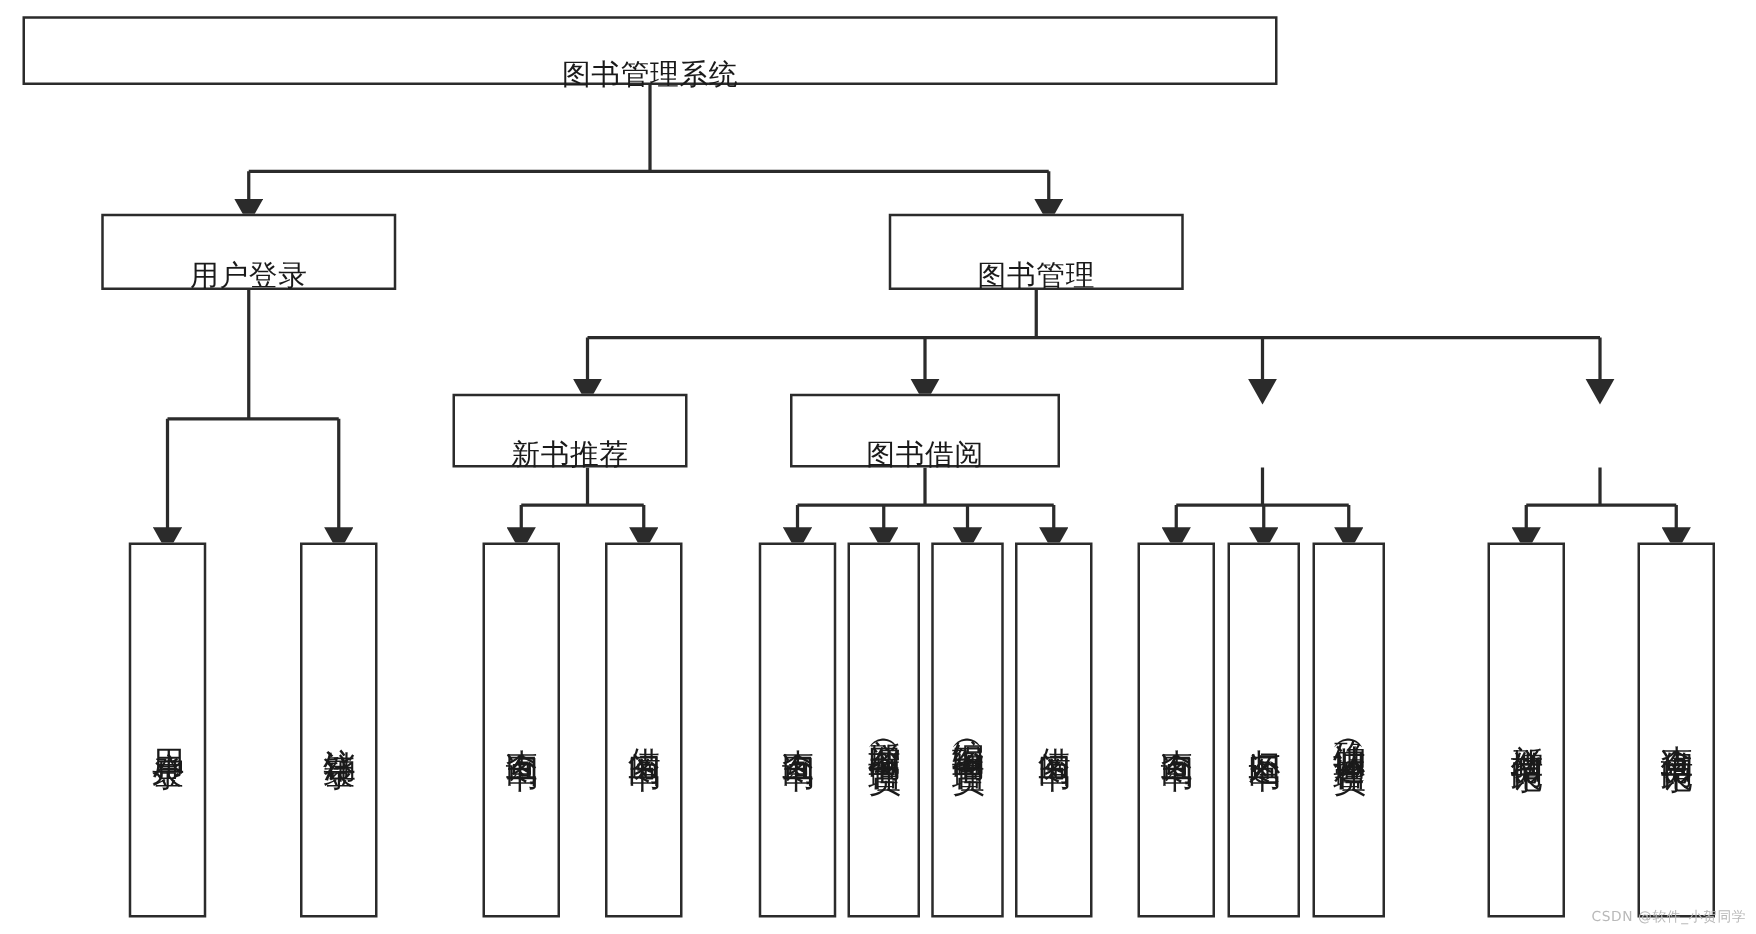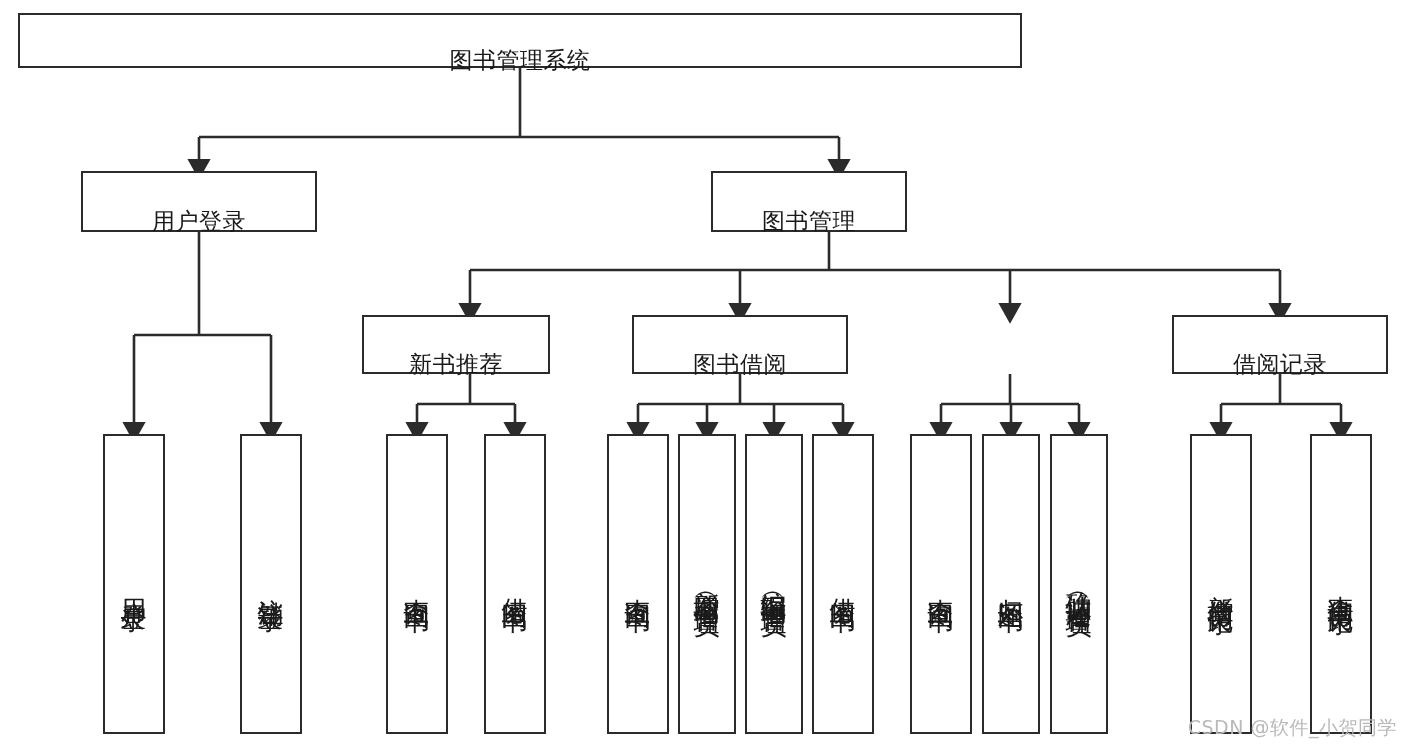--- a/index.html
+++ b/index.html
@@ -62,21 +62,21 @@
     font-size: 26px;
     letter-spacing: 3px;
     line-height: 1;
     white-space: nowrap;
     max-height: 100%;
   }
   #watermark {
     position: absolute;
     right: 8px;
     bottom: 6px;
-    font-size: 19px;
+    font-size: 11px;
     color: #b9b9b9;
     z-index: 5;
     white-space: nowrap;
     letter-spacing: 0.5px;
   }
 </style>
 </head>
 <body>
 
 <div id="diagram-root">
@@ -131,33 +131,30 @@
     </g>
   </svg>
 
   <div class="node root horiz" style="left:18px; top:13px; width:1004px; height:55px;">
     <span class="label">图书管理系统</span>
   </div>
 
   <div class="node horiz" style="left:81px; top:171px; width:236px; height:61px;">
     <span class="label">用户登录</span>
   </div>
-  <div class="node horiz" style="left:711px; top:171px; width:196px; height:61px;">
+  <div class="node horiz" style="left:711px; top:171px; width:236px; height:61px;">
     <span class="label">图书管理</span>
   </div>
 
   <div class="node horiz" style="left:362px; top:315px; width:188px; height:59px;">
     <span class="label">新书推荐</span>
   </div>
   <div class="node horiz" style="left:632px; top:315px; width:216px; height:59px;align-items:center;">
     <span class="label">图书借阅</span>
   </div>
-  <div class="node horiz" style="left:1172px; top:315px; width:216px; height:59px;">
-    <span class="label">借阅记录</span>
-  </div>
 
   <div class="node vert" style="left:103px; top:434px; width:62px; height:300px;">
     <span class="label" style="font-size: 26px; letter-spacing: 3px;">用户登录</span>
   </div>
   <div class="node vert" style="left:240px; top:434px; width:62px; height:300px;">
     <span class="label" style="font-size: 26px; letter-spacing: 3px;">注销登录</span>
   </div>
 
   <div class="node vert" style="left:386px; top:434px; width:62px; height:300px;">
     <span class="label" style="font-size: 26px; letter-spacing: 3px;">查询图书</span>

